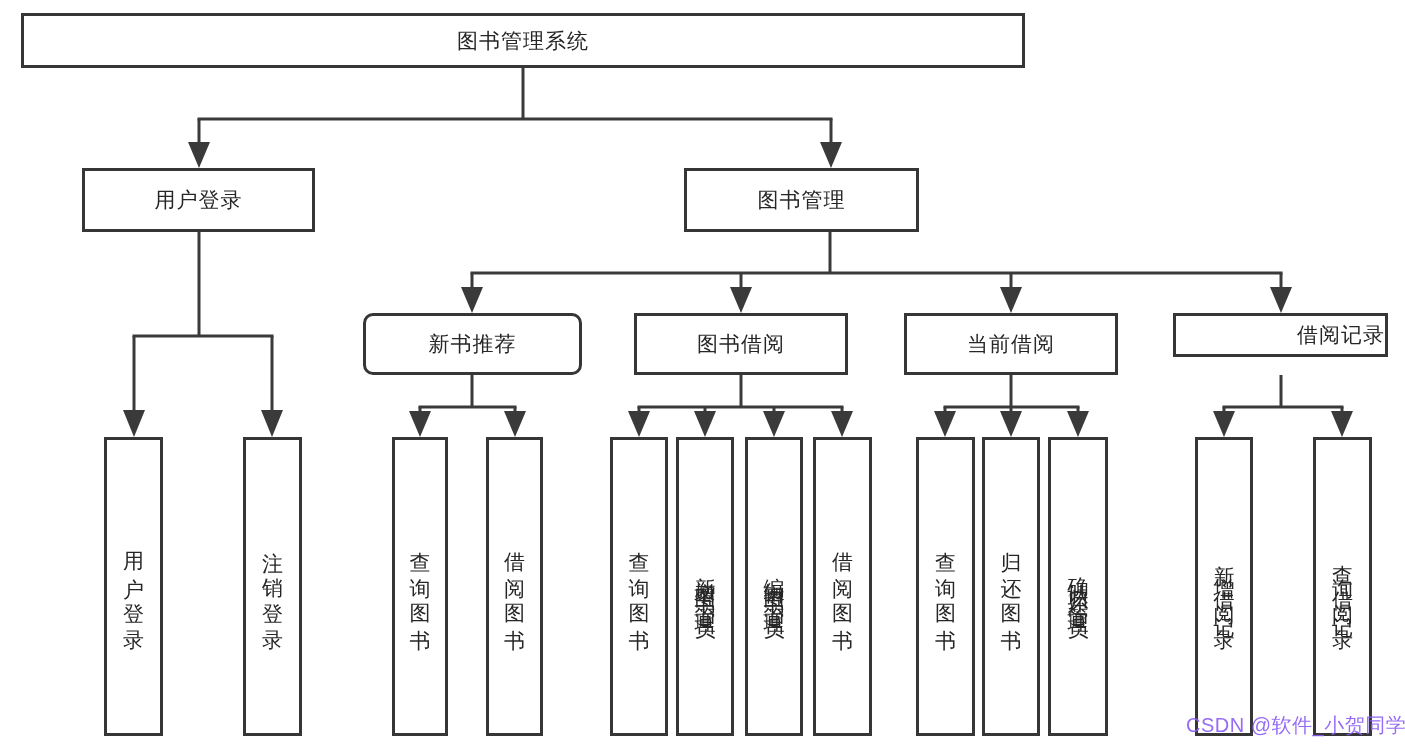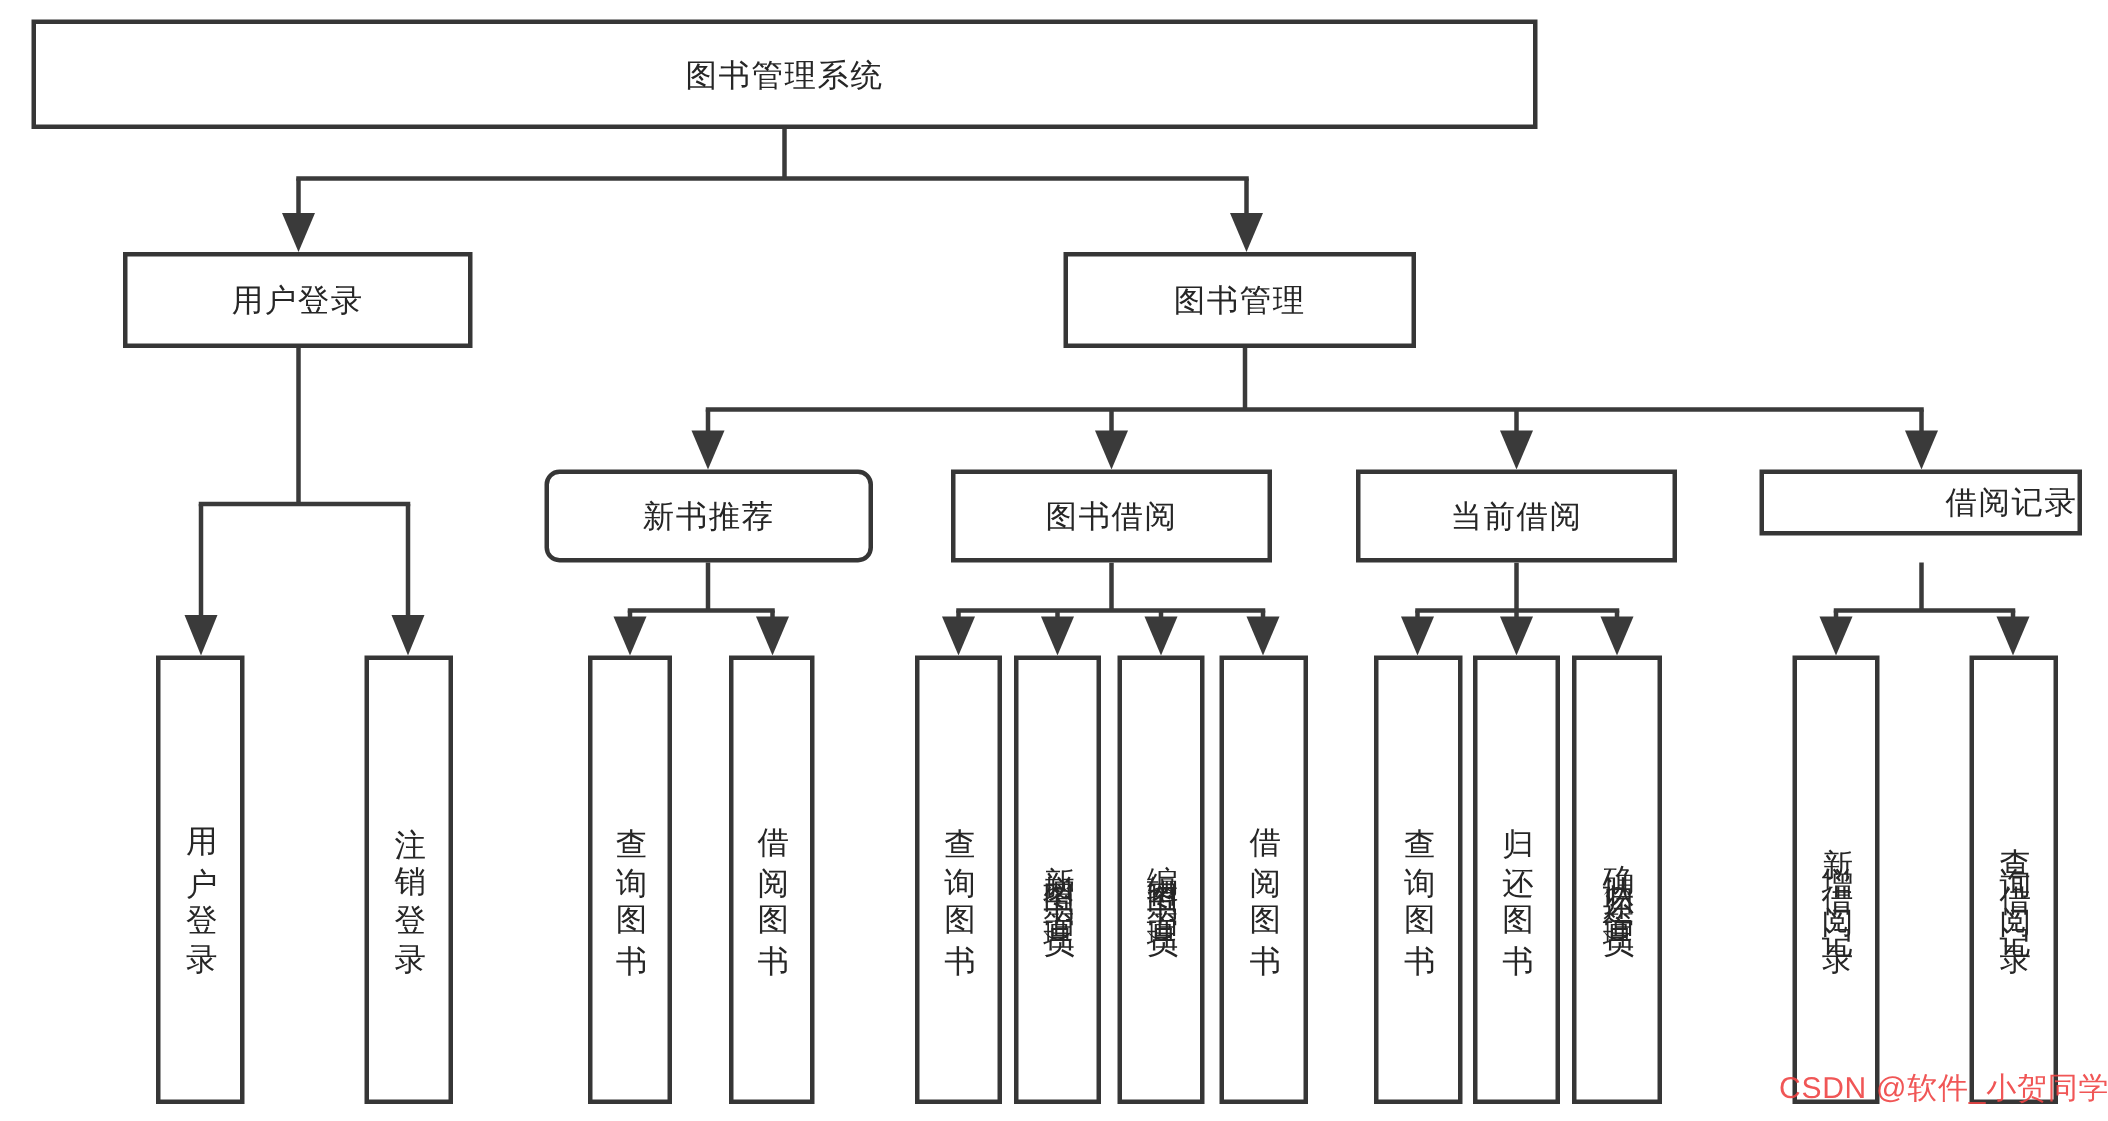--- a/index.html
+++ b/index.html
@@ -25,44 +25,44 @@
   .v-label {
     writing-mode:vertical-rl;
     text-orientation:mixed;
     font-size:21px; color:#262626;
     letter-spacing:26px;
     white-space:nowrap;
   }
   .v-label.len6 { letter-spacing:13px; }
   .v-label.len9 { letter-spacing:6px; }
   
-  #n-root   { left:21px;  top:13px;  width:1004px; height:73px; }
+  #n-root   { left:21px;  top:13px;  width:1004px; height:55px; }
   #n-login  { left:82px;  top:168px; width:233px;  height:64px; }
-  #n-mgmt   { left:709px; top:168px; width:235px;  height:64px;text-align:right; }
+  #n-mgmt   { left:684px; top:168px; width:235px;  height:64px;text-align:right; }
   #n-newrec { left:363px; top:313px; width:219px;  height:62px;border-radius:10px; }
   #n-borrow { left:634px; top:313px; width:214px;  height:62px; }
   #n-current{ left:904px; top:313px; width:214px;  height:62px;font-family:Liberation Serif, serif; }
   #n-records{ left:1173px;top:313px; width:215px;  height:44px;justify-content:flex-end; }
   .leaf { top:437px; height:299px; }
   #l-1  { left:104px;  width:59px; }
   #l-2  { left:243px;  width:59px; }
   #l-3  { left:392px;  width:56px; }
   #l-4  { left:486px;  width:57px; }
   #l-5  { left:610px;  width:58px; }
   #l-6  { left:676px;  width:58px; }
   #l-7  { left:745px;  width:58px; }
   #l-8  { left:813px;  width:59px; }
   #l-9  { left:916px;  width:59px; }
   #l-10 { left:982px;  width:58px; }
   #l-11 { left:1048px; width:60px; }
   #l-12 { left:1195px; width:58px; }
   #l-13 { left:1313px; width:59px; }
   #watermark {
     position:absolute; left:1186px; top:712px;
-    font-size:20px; color:#ef4444; opacity:0.9;
+    font-size:20px; color:#8b5cf6; opacity:0.9;
     letter-spacing:0.5px; white-space:nowrap; z-index:5;
   }
   line     { stroke:#3a3a3a; stroke-width:3; }
   polygon  { fill:#3a3a3a; }
 </style>
 </head>
 <body>
 
 <div id="canvas">
 

